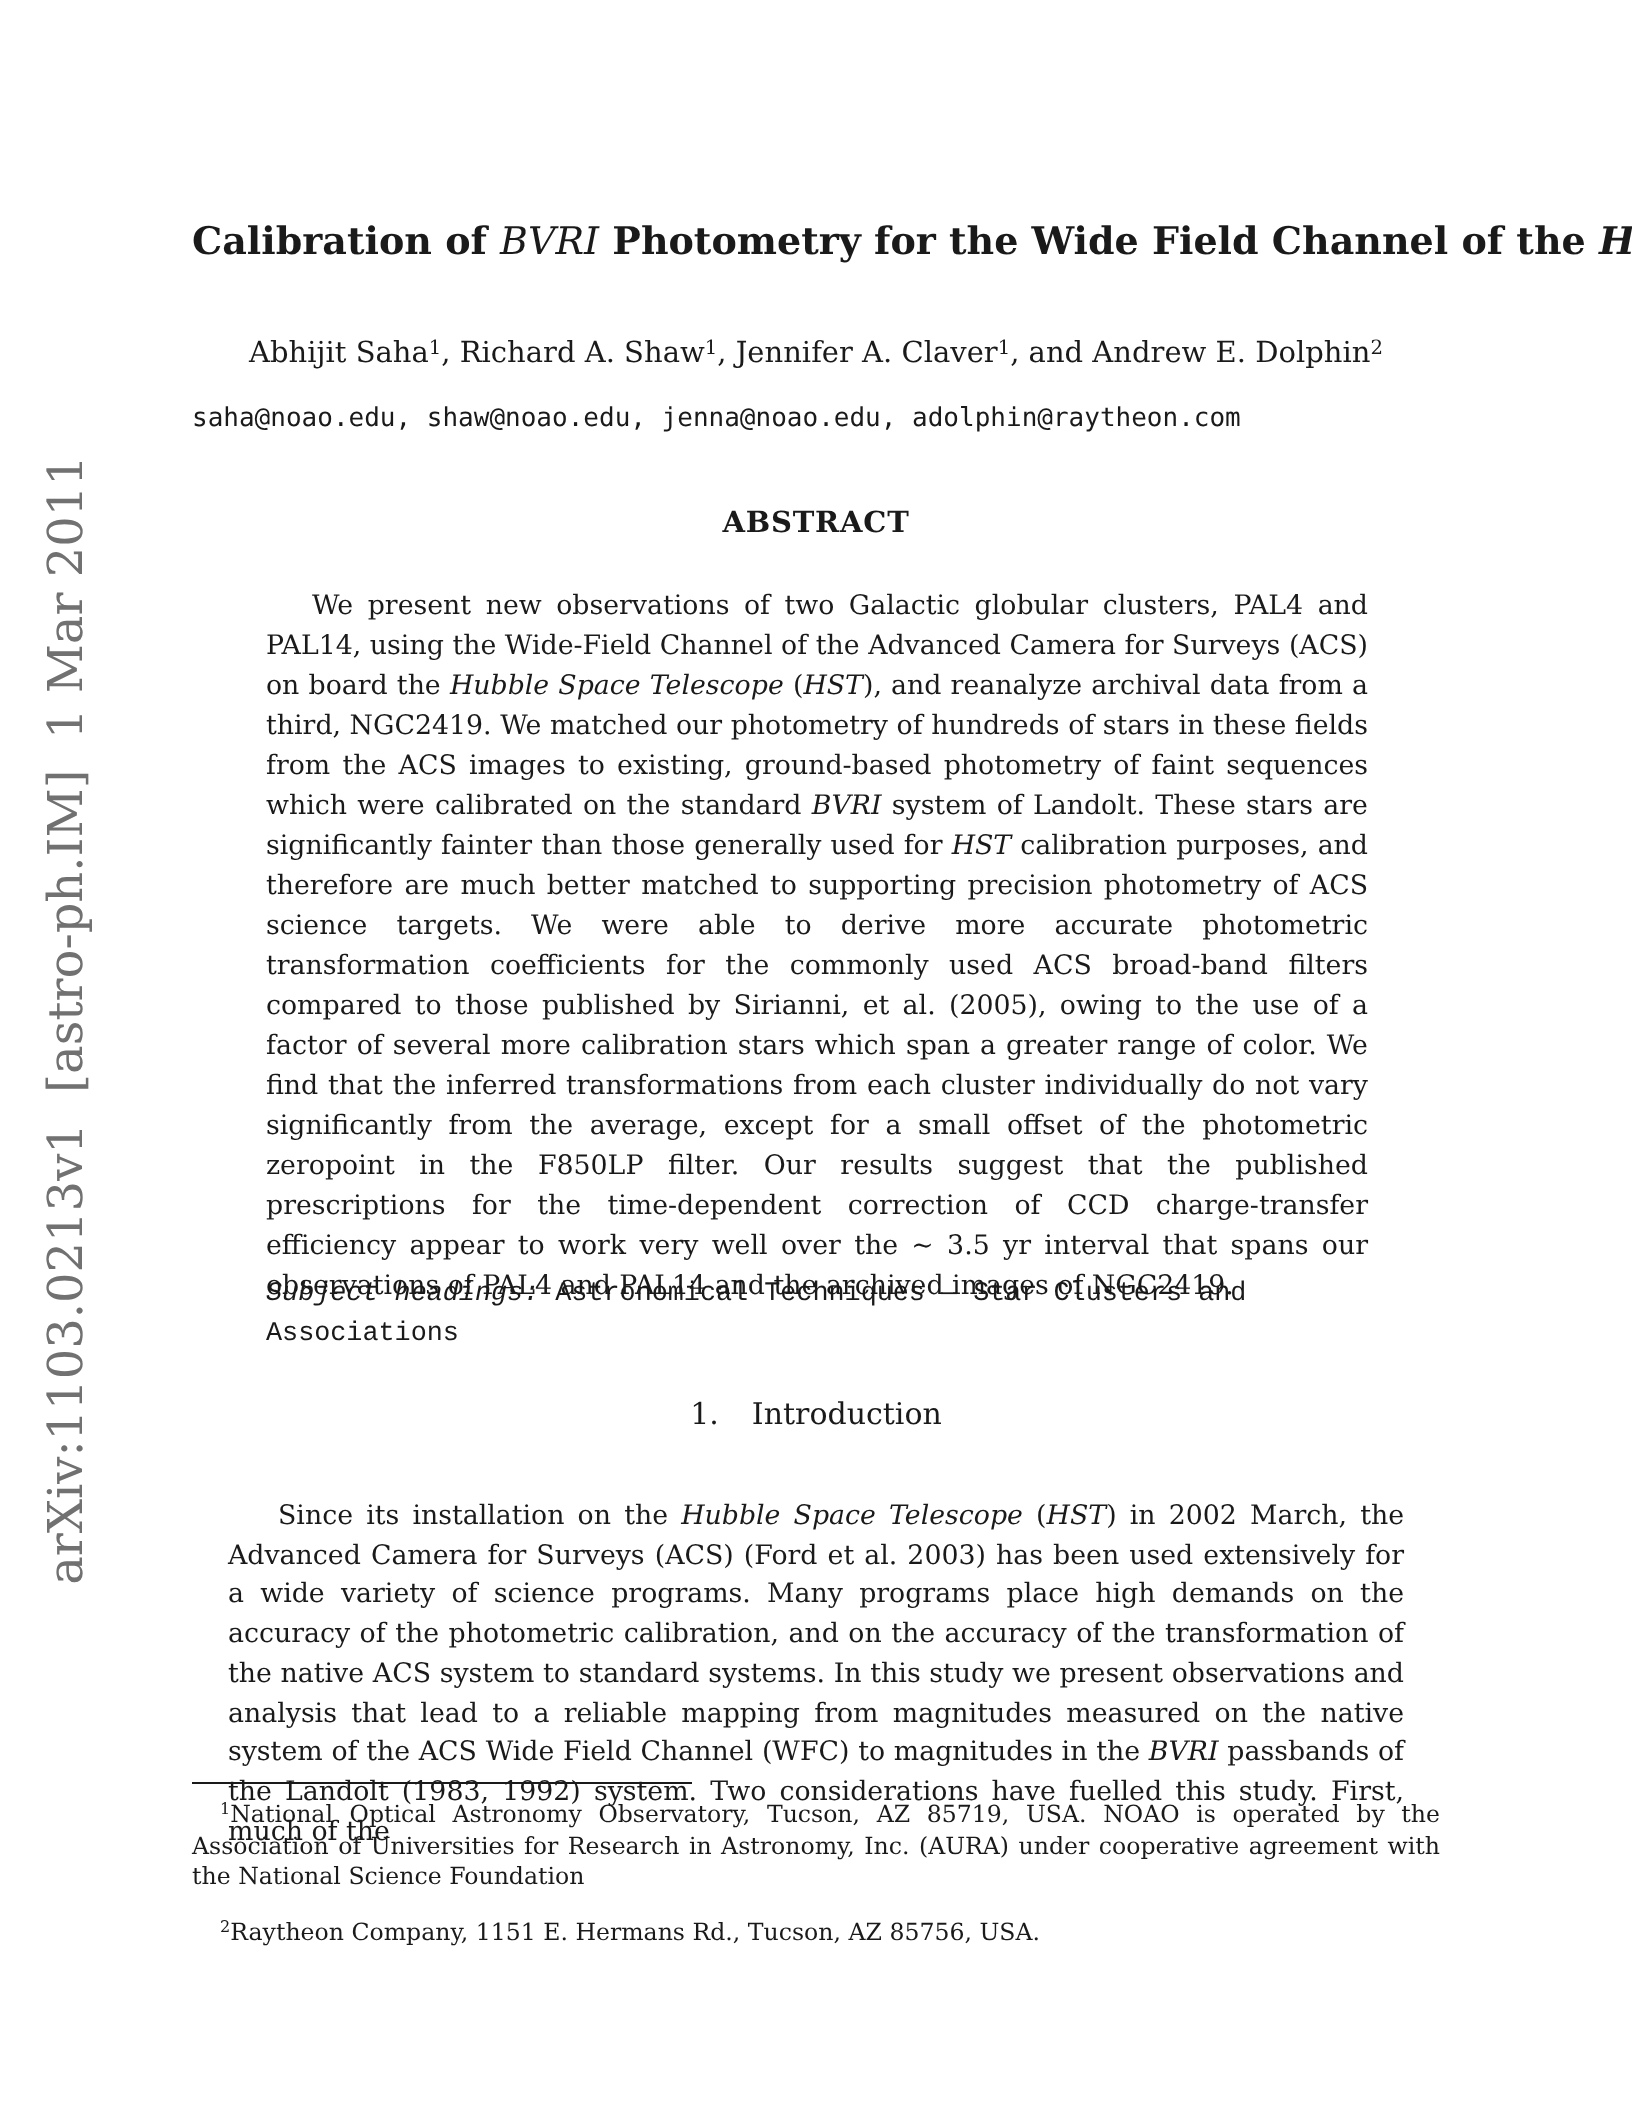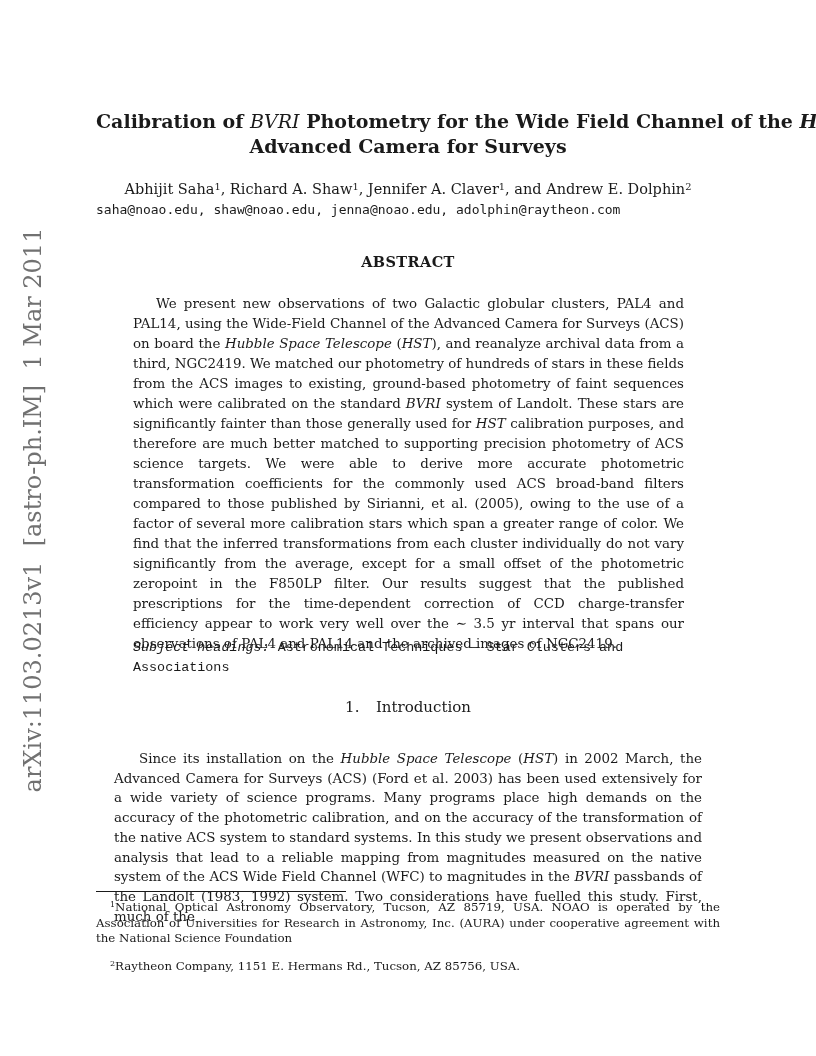--- a/index.html
+++ b/index.html
@@ -43,21 +43,20 @@
   }
   .title-line { white-space: nowrap; }
   .authors-line {
     position: absolute;
     left: 96px;
     top: 169px;
     width: 624px;
     text-align: center;
     font-size: 14.5px;
     white-space: nowrap;
-    margin-top: 12px;
   }
   .emails-line {
     position: absolute;
     left: 96px;
     top: 202px;
     width: 624px;
     font-family: "DejaVu Sans Mono", monospace;
     font-size: 13px;
     white-space: nowrap;
   }
@@ -142,21 +141,20 @@
 </style>
 </head>
 <body>
 
 <div class="page">
 
   <div class="arxiv-stamp">arXiv:1103.0213v1  [astro-ph.IM]  1 Mar 2011</div>
 
   <div class="title-block">
     <div class="title-line"><span>Calibration of </span><span class="seg-mi">BVRI</span><span> Photometry for the Wide Field Channel of the </span><span class="seg-bi">HST</span></div>
-    <div class="title-line"><span>Advanced Camera for Surveys</span></div>
   </div>
 
   <div class="authors-line"><span>Abhijit Saha</span><span class="seg-sup">1</span><span>, Richard A. Shaw</span><span class="seg-sup">1</span><span>, Jennifer A. Claver</span><span class="seg-sup">1</span><span>, and Andrew E. Dolphin</span><span class="seg-sup">2</span></div>
 
   <div class="emails-line">saha@noao.edu, shaw@noao.edu, jenna@noao.edu, adolphin@raytheon.com</div>
 
   <div class="abstract-heading">ABSTRACT</div>
 
   <div class="abstract-body">
     <p><span>We present new observations of two Galactic globular clusters, PAL4 and PAL14, using the Wide-Field Channel of the Advanced Camera for Surveys (ACS) on board the </span><span class="seg-i">Hubble Space Telescope</span><span> (</span><span class="seg-i">HST</span><span>), and reanalyze archival data from a third, NGC2419. We matched our photometry of hundreds of stars in these fields from the ACS images to existing, ground-based photometry of faint sequences which were calibrated on the standard </span><span class="seg-i">BVRI</span><span> system of Landolt.  These stars are significantly fainter than those generally used for </span><span class="seg-i">HST</span><span> calibration purposes, and therefore are much better matched to supporting precision photometry of ACS science targets.  We were able to derive more accurate photometric transformation coefficients for the commonly used ACS broad-band filters compared to those published by Sirianni, et al. (2005), owing to the use of a factor of several more calibration stars which span a greater range of color.  We find that the inferred transformations from each cluster individually do not vary significantly from the average, except for a small offset of the photometric zeropoint in the F850LP filter.  Our results suggest that the published prescriptions for the time-dependent correction of CCD charge-transfer efficiency appear to work very well over the ∼ 3.5 yr interval that spans our observations of PAL4 and PAL14 and the archived images of NGC2419.</span></p>

